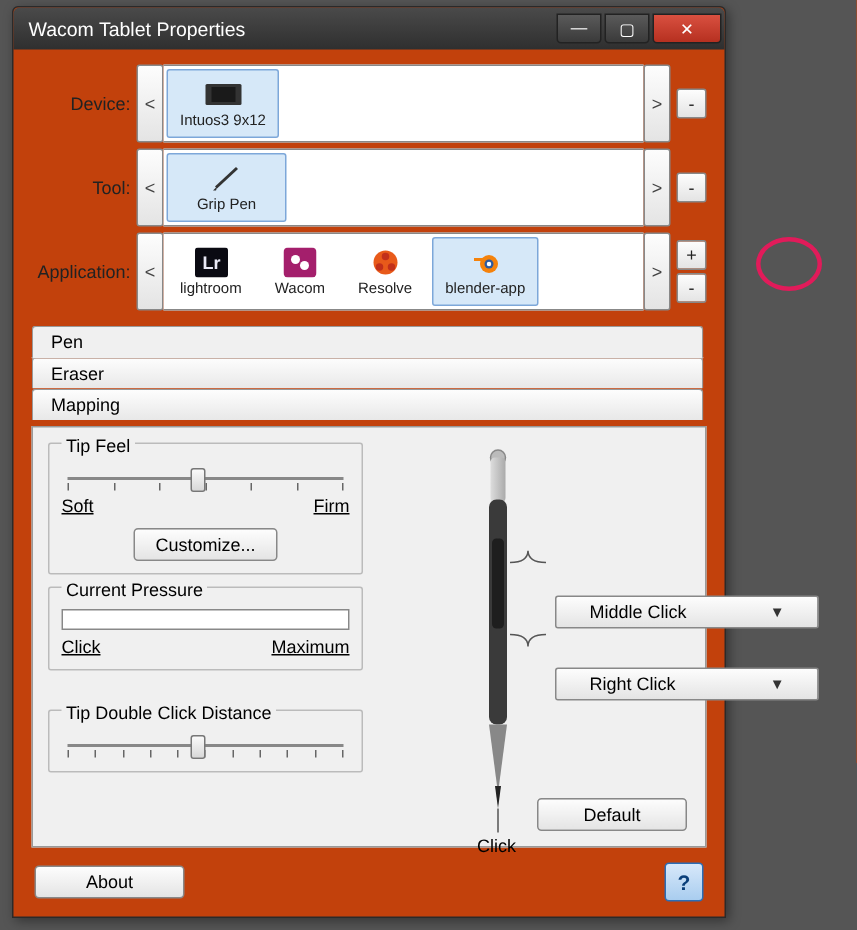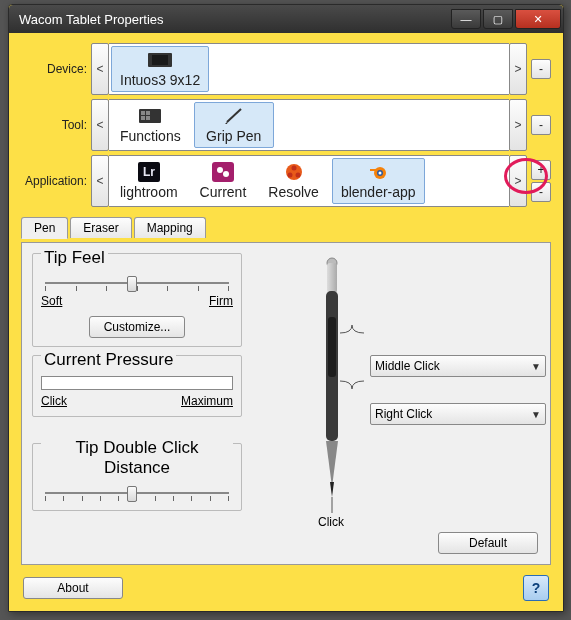--- a/index.html
+++ b/index.html
@@ -1,49 +1,49 @@
 <!DOCTYPE html>
 <html><head>
 <meta charset="utf-8">
 <style>
   * { box-sizing: border-box; font-family: "Segoe UI", Tahoma, sans-serif; font-size: 12px; }
   body { margin: 0; background: #555; width: 571px; height: 620px; position: relative; }
-  .window { position: absolute; left: 8px; top: 4px; width: 556px; height: 608px; background: #fde047; border: 1px solid #2a2a2a; border-radius: 4px 4px 0 0; box-shadow: 2px 2px 8px rgba(0,0,0,.4); display: flex; flex-direction: column; }
+  .window { position: absolute; left: 8px; top: 4px; width: 476px; height: 608px; background: #c2410c; border: 1px solid #2a2a2a; border-radius: 4px 4px 0 0; box-shadow: 2px 2px 8px rgba(0,0,0,.4); display: flex; flex-direction: column; }
   .titlebar { height: 28px; background: linear-gradient(#4a4a4a,#2f2f2f); display: flex; align-items: center; color: #fff; padding-left: 10px; border-radius: 4px 4px 0 0; }
   .title-text { flex: 1; font-size: 13px; }
   .win-btns { display: flex; }
   .win-btn { width: 30px; height: 20px; margin-right: 2px; background: linear-gradient(#5a5a5a,#3a3a3a); border: 1px solid #222; border-radius: 0 0 3px 3px; display: flex; align-items: center; justify-content: center; color: #fff; font-size: 11px; }
   .win-btn.close { width: 46px; background: linear-gradient(#d95040,#b63020); }
   .content { flex: 1; padding: 10px 12px 8px 12px; display: flex; flex-direction: column; gap: 4px; }
   .selector-row { display: flex; align-items: center; }
   .sel-label { width: 70px; text-align: right; padding-right: 4px; color: #222; }
   .sel-scroll { width: 18px; height: 52px; background: linear-gradient(#fdfdfd,#e4e4e4); border: 1px solid #888; border-radius: 2px; display: flex; align-items: center; justify-content: center; color: #444; }
   .sel-strip { flex: 1; height: 52px; background: #fff; border-top: 1px solid #888; border-bottom: 1px solid #888; display: flex; align-items: center; gap: 4px; padding: 2px; }
   .item { display: flex; flex-direction: column; align-items: center; justify-content: center; height: 46px; padding: 2px 8px; border: 1px solid transparent; border-radius: 2px; }
   .item.selected { background: #d6e8f8; border: 1px solid #7da7d9; }
   .item .icon { width: 28px; height: 20px; display: flex; align-items: center; justify-content: center; margin-bottom: 2px; }
-  .item .lbl { font-size: 14px; color: #222; }
+  .item .lbl { font-size: 10px; color: #222; }
   .side-btns { display: flex; flex-direction: column; gap: 2px; margin-left: 4px; }
   .tiny-btn { width: 20px; height: 20px; background: linear-gradient(#fdfdfd,#e4e4e4); border: 1px solid #888; border-radius: 2px; display: flex; align-items: center; justify-content: center; font-size: 12px; color: #222; }
   
-  .tabs { margin-top: 6px; display: flex; }
+  .tabs { margin-top: 6px; display: flex; flex-direction: column; }
   .tab { padding: 3px 12px; border: 1px solid #999; border-bottom: none; background: linear-gradient(#fdfdfd,#e8e8e8); border-radius: 3px 3px 0 0; margin-right: 2px; }
   .tab.active { background: #f0f0f0; position: relative; z-index: 2; border-bottom: 1px solid #f0f0f0; margin-bottom: -1px; }
   .tab-panel { border: 1px solid #999; flex: 1; padding: 10px; background: #f0f0f0; position: relative; }
   .group { border: 1px solid #bbb; border-radius: 2px; padding: 6px 8px 8px 8px; margin-bottom: 8px; }
-  .group-title { position: relative; top: -12px; background: #f0f0f0; display: inline-block; padding: 0 3px; font-size: 17px; text-align: center; }
+  .group-title { position: relative; top: -12px; background: #f0f0f0; display: inline-block; padding: 0 3px; font-size: 12px; }
   .slider { width: 100%; height: 18px; position: relative; margin-top: -6px; }
   .slider-track { position: absolute; left: 4px; right: 4px; top: 8px; height: 2px; background: #888; }
   .slider-thumb { position: absolute; top: 2px; width: 10px; height: 16px; background: linear-gradient(#fafafa,#d8d8d8); border: 1px solid #777; border-radius: 2px; }
   .slider-ticks { position: absolute; left: 4px; right: 4px; top: 12px; display: flex; justify-content: space-between; }
   .slider-ticks span { width: 1px; height: 5px; background: #666; }
   .slider-labels { display: flex; justify-content: space-between; font-size: 11px; margin-top: 2px; text-decoration: underline; }
   .btn { background: linear-gradient(#fdfdfd,#e4e4e4); border: 1px solid #888; border-radius: 3px; padding: 3px 14px; display: inline-block; text-align: center; }
   .pressure-bar { height: 14px; border: 1px solid #888; background: #fff; margin-top: -6px; }
-  .dropdown { background: linear-gradient(#fdfdfd,#e4e4e4); border: 1px solid #888; border-radius: 2px; height: 22px; display: flex; align-items: center; padding: 0 4px; justify-content: space-between; }
+  .dropdown { background: linear-gradient(#fdfdfd,#e4e4e4); border: 1px solid #888; border-radius: 2px; height: 22px; display: flex; align-items: center; padding: 0 22px; justify-content: space-between; }
   .dropdown .arrow { font-size: 10px; color: #333; }
   .pen-area { position: absolute; left: 230px; top: 14px; width: 300px; height: 280px; }
   .pen-svg { position: absolute; left: 60px; top: 0; }
   .default-row { position: absolute; right: 12px; bottom: 10px; }
   .bottom-row { display: flex; align-items: center; padding: 6px 2px 2px 2px; gap: 8px; }
   .help-btn { width: 26px; height: 26px; border: 1px solid #2a6db5; border-radius: 3px; background: linear-gradient(#d7e8fa,#a9cdef); display: flex; align-items: center; justify-content: center; color: #0a3f7a; font-weight: bold; font-size: 14px; }
   .circle-ann { position: absolute; left: 504px; top: 158px; width: 44px; height: 36px; border: 3px solid #e11b5a; border-radius: 50%; pointer-events: none; }
   .left-col { width: 210px; }
   .tilt-col { position:absolute; left:340px; top:14px; width:180px; }
 </style>
@@ -79,32 +79,20 @@
       <div class="sel-scroll">&gt;</div>
       <div class="side-btns">
         <div class="tiny-btn">-</div>
       </div>
     </div>
 
     <div class="selector-row">
       <div class="sel-label">Tool:</div>
       <div class="sel-scroll">&lt;</div>
       <div class="sel-strip">
-        <div class="item">
-          <div class="icon">
-            <svg width="26" height="18">
-                <rect x="2" y="2" width="22" height="14" fill="#333" rx="1"></rect>
-                <rect x="4" y="4" width="4" height="4" fill="#888"></rect>
-                <rect x="9" y="4" width="4" height="4" fill="#888"></rect>
-                <rect x="4" y="9" width="4" height="4" fill="#888"></rect>
-                <rect x="9" y="9" width="4" height="4" fill="#888"></rect>
-              </svg>
-          </div>
-          <span class="lbl">Functions</span>
-        </div>
         <div class="item selected" style="width:80px">
           <div class="icon">
             <svg width="26" height="20">
                 <line x1="6" y1="16" x2="20" y2="3" stroke="#333" stroke-width="2"></line>
                 <polygon points="4,18 7,15 6,18" fill="#333"></polygon>
               </svg>
           </div>
           <span class="lbl">Grip Pen</span>
         </div>
       </div>
@@ -128,21 +116,21 @@
           <span class="lbl">lightroom</span>
         </div>
         <div class="item">
           <div class="icon">
               <svg width="22" height="20">
                 <rect width="22" height="20" fill="#a41f6c" rx="3"></rect>
                 <circle cx="8" cy="8" r="3" fill="#fff"></circle>
                 <circle cx="14" cy="12" r="3" fill="#fff"></circle>
               </svg>
             </div>
-          <span class="lbl">Current</span>
+          <span class="lbl">Wacom</span>
         </div>
         <div class="item">
           <div class="icon">
               <svg width="22" height="20">
                 <circle cx="11" cy="10" r="8" fill="#e85a1a"></circle>
                 <circle cx="11" cy="6" r="2.5" fill="#c2301a"></circle>
                 <circle cx="7" cy="13" r="2.5" fill="#c2301a"></circle>
                 <circle cx="15" cy="13" r="2.5" fill="#c2301a"></circle>
               </svg>
             </div>

